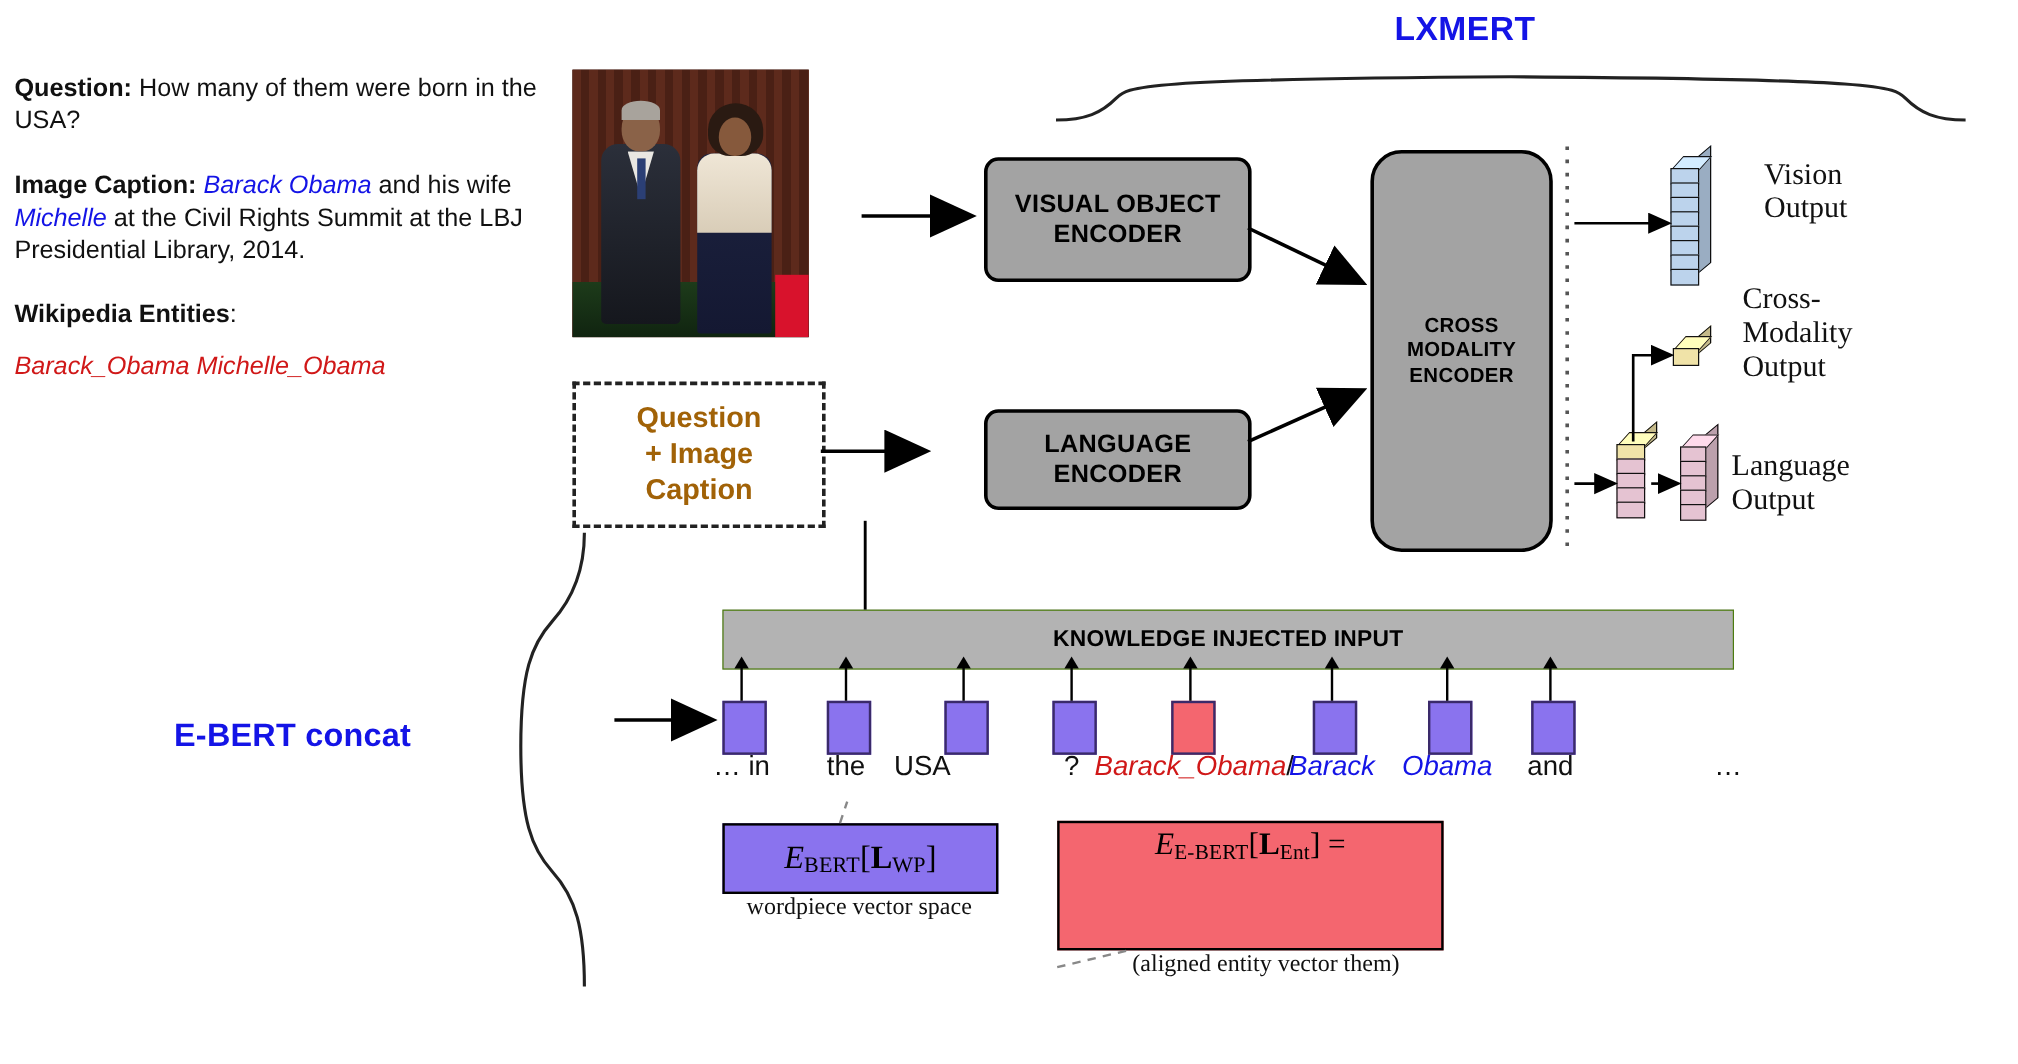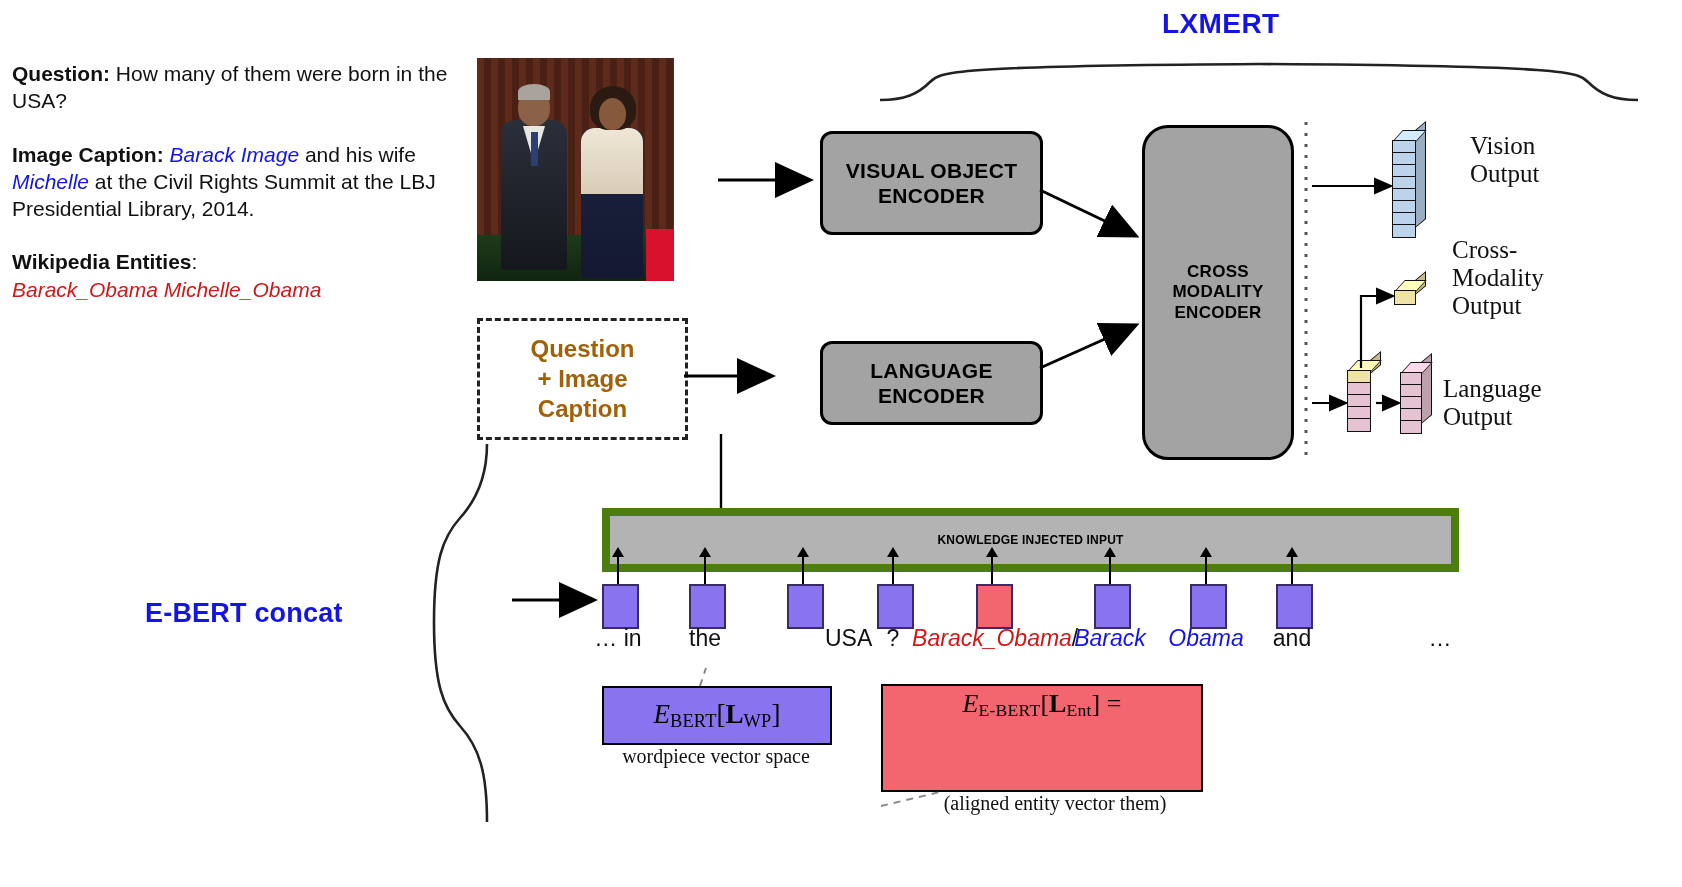--- a/index.html
+++ b/index.html
@@ -5,21 +5,21 @@
   html,body{margin:0;padding:0;background:#ffffff;}
   body{width:1682px;height:887px;position:relative;overflow:hidden;
        font-family:"Liberation Sans",sans-serif;}
   .abs{position:absolute;}
 
   
   #left-panel{left:12px;top:60px;width:440px;font-size:21px;line-height:1.30;color:#111;}
   #left-panel .blk{margin-bottom:26px;}
   .lbl{font-weight:bold;}
   .blue-ital{color:#1414e6;font-style:italic;}
-  .red-ital{color:#d01818;font-style:italic;}
+  .red-ital{color:#d01818;font-style:italic;margin-top:16px;}
 
   
   #ebert-label{left:145px;top:598px;font-size:27px;font-weight:bold;color:#1414e6;
                letter-spacing:.2px;}
 
   
   #photo{left:477px;top:58px;width:197px;height:223px;overflow:hidden;
          background:#3a1c16;}
   #photo .backdrop{position:absolute;inset:0;
       background:
@@ -58,22 +58,22 @@
           display:flex;align-items:center;justify-content:center;text-align:center;
           font-size:21px;font-weight:bold;color:#000;line-height:1.2;
           letter-spacing:.3px;}
   #visual-encoder{left:820px;top:131px;width:217px;height:98px;}
   #language-encoder{left:820px;top:341px;width:217px;height:78px;}
   #cross-encoder{left:1142px;top:125px;width:146px;height:329px;border-radius:26px;
                  font-size:17px;}
 
   
   #knowledge-bar{left:602px;top:508px;width:841px;height:48px;background:#b3b3b3;
-      border:8px solid #4d7c0f;display:flex;align-items:center;justify-content:center;
-      font-size:12px;font-weight:bold;letter-spacing:.2px;color:#000;
+      border:1px solid #4d7c0f;display:flex;align-items:center;justify-content:center;
+      font-size:19px;font-weight:bold;letter-spacing:.2px;color:#000;
       font-stretch:condensed;}
 
   
   .tokbox{position:absolute;width:33px;height:41px;border:2px solid #3a2a6a;}
   .tok-purple{background:#8a73ee;}
   .tok-red{background:#f4666f;}
   .tokarrow{position:absolute;width:2px;background:#000;}
   .tokarrow::after{content:"";position:absolute;top:-9px;left:-5px;
       border-left:6px solid transparent;border-right:6px solid transparent;
       border-bottom:10px solid #000;}
@@ -107,21 +107,21 @@
   svg.ov{position:absolute;left:0;top:0;width:1682px;height:887px;pointer-events:none;}
 </style>
 </head>
 <body>
 
 <div class="abs" id="left-panel">
   <div class="blk">
     <span class="lbl">Question:</span><span> How many of them were born in the USA?</span>
   </div>
   <div class="blk">
-    <span class="lbl">Image Caption:</span><span> </span><span class="blue-ital">Barack Image</span><span> and his wife </span><span class="blue-ital">Michelle</span><span> at the Civil Rights Summit at the LBJ Presidential Library, 2014.</span>
+    <span class="lbl">Image Caption:</span><span> </span><span class="blue-ital">Barack Obama</span><span> and his wife </span><span class="blue-ital">Michelle</span><span> at the Civil Rights Summit at the LBJ Presidential Library, 2014.</span>
   </div>
   <div class="blk">
     <div><span class="lbl">Wikipedia Entities</span><span>:</span></div>
     <div class="red-ital">Barack_Obama Michelle_Obama</div>
   </div>
 </div>
 
 <div class="abs" id="ebert-label">E-BERT concat</div>
 <div class="abs" id="lxmert-title">LXMERT</div>
 
@@ -202,21 +202,21 @@
 
 <div id="token-layer">
     <div class="tokbox tok-purple" style="left: 601.5px; top: 584px;"></div>
     <div class="tokarrow" style="left: 617px; top: 556px; height: 28px;"></div>
     <div class="toklabel" style="top: 625px; left: 594.352px;">… in</div>
     <div class="tokbox tok-purple" style="left: 688.5px; top: 584px;"></div>
     <div class="tokarrow" style="left: 704px; top: 556px; height: 28px;"></div>
     <div class="toklabel" style="top: 625px; left: 689.008px;">the</div>
     <div class="tokbox tok-purple" style="left: 786.5px; top: 584px;"></div>
     <div class="tokarrow" style="left: 802px; top: 556px; height: 28px;"></div>
-    <div class="toklabel" style="top: 625px; left: 825px;">USA</div>
+    <div class="toklabel" style="top: 625px; left: 745px;">USA</div>
     <div class="tokbox tok-purple" style="left: 876.5px; top: 584px;"></div>
     <div class="tokarrow" style="left: 892px; top: 556px; height: 28px;"></div>
     <div class="toklabel" style="top: 625px; left: 886.602px;">?</div>
     <div class="tokbox tok-red" style="left: 975.5px; top: 584px;"></div>
     <div class="tokarrow" style="left: 991px; top: 556px; height: 28px;"></div>
     <div class="toklabel red" style="top: 625px; left: 912.094px;">Barack_Obama</div>
     <div class="toklabel" style="top: 625px; left: 1071.8px;">/</div>
     <div class="tokbox tok-purple" style="left: 1093.5px; top: 584px;"></div>
     <div class="tokarrow" style="left: 1109px; top: 556px; height: 28px;"></div>
     <div class="toklabel blue" style="top: 625px; left: 1074.2px;">Barack</div>

